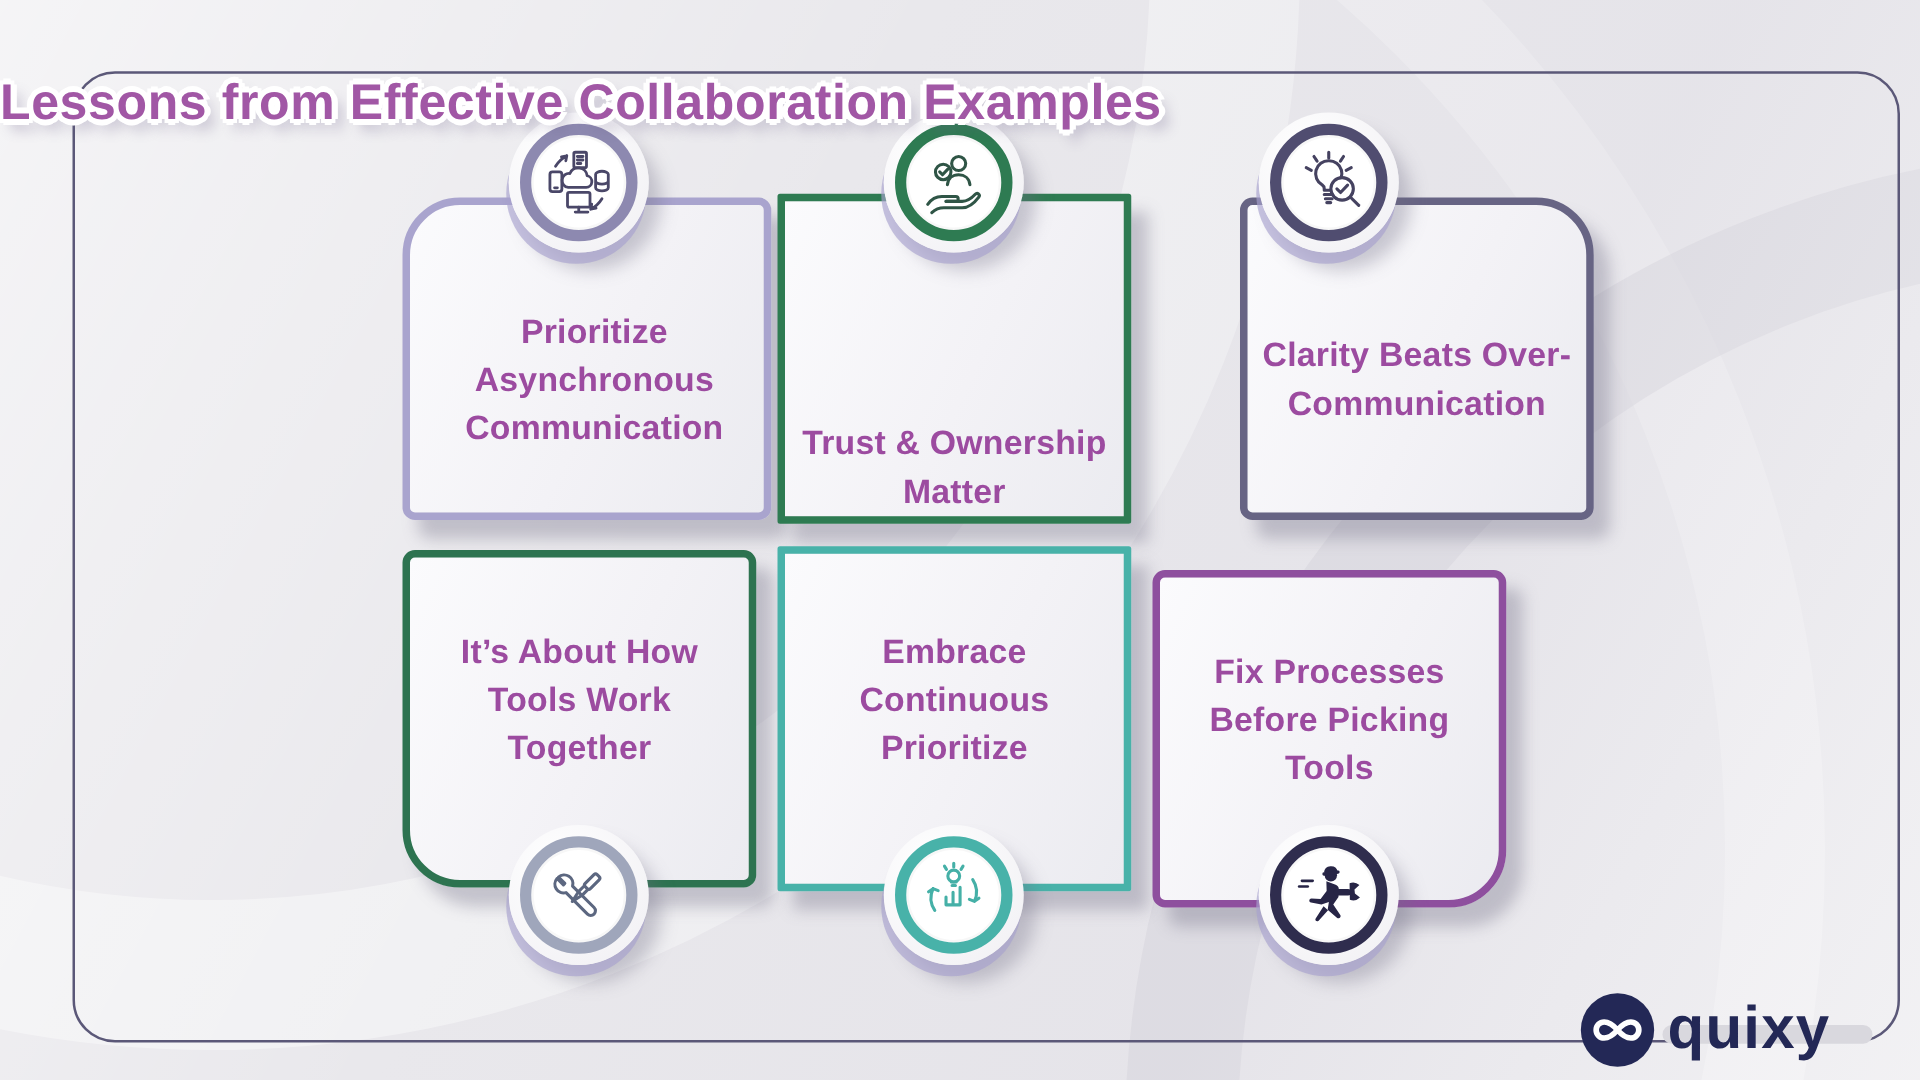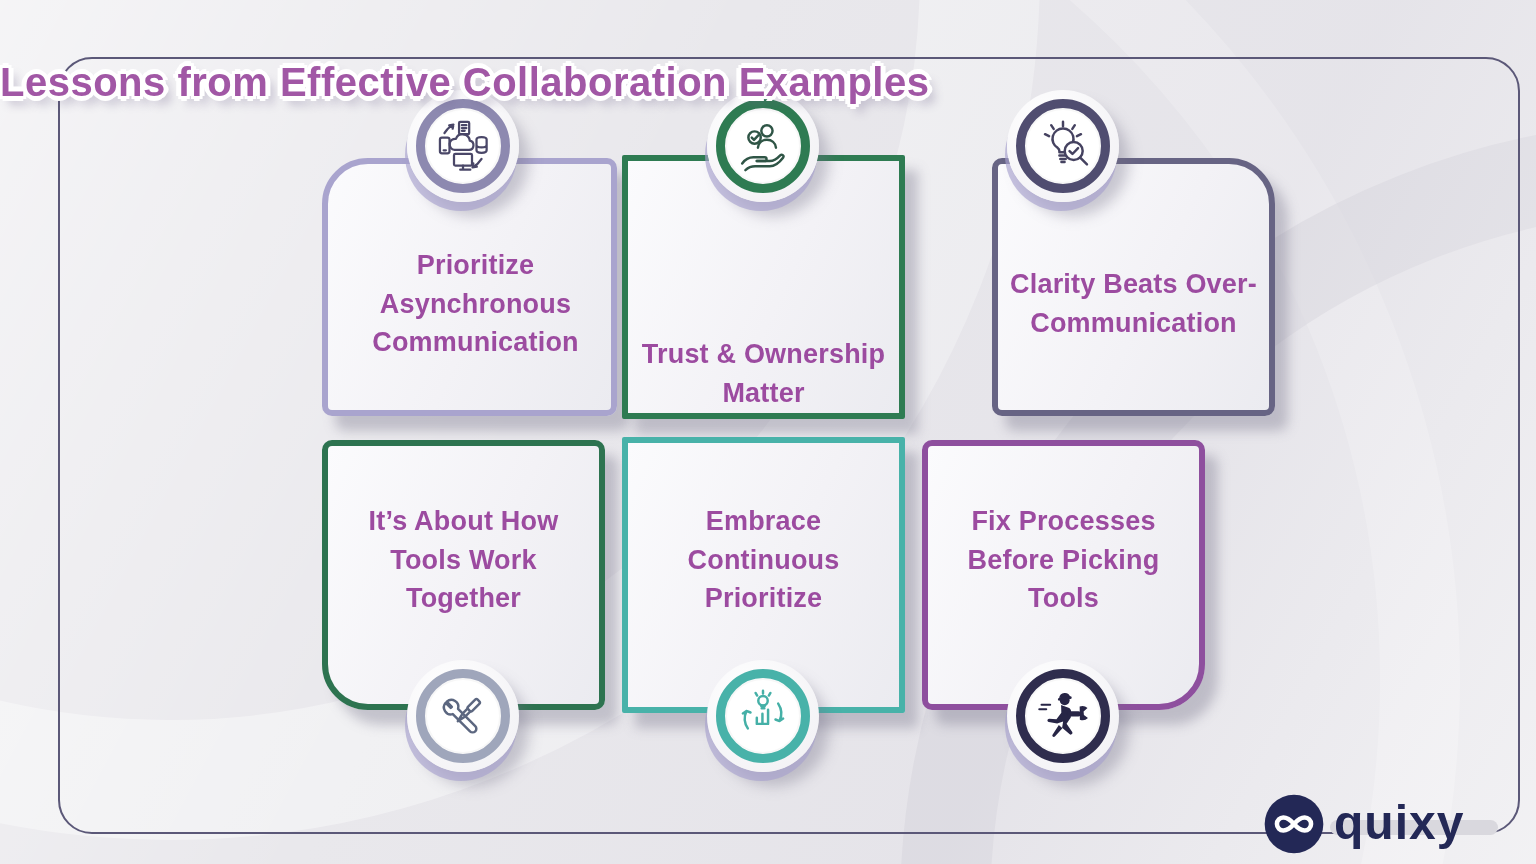--- a/index.html
+++ b/index.html
@@ -46,21 +46,21 @@
   }
   .card .label{
     max-width:252px;font-size:27px;line-height:1.44;font-weight:600;
     letter-spacing:.2px;color:var(--ctext,#9c4ba0);
   }
   .card.c1{left:322px;top:158px;border-radius:46px 10px 10px 10px;padding-left:12px;}
   .card.c2{left:622px;top:155px;height:252px;border-radius:2px;align-items:flex-end;}
   .card.c3{left:950px;top:158px;border-radius:10px 46px 10px 10px;margin-left:42px;}
   .card.c4{left:322px;top:440px;height:258px;border-radius:10px 10px 10px 46px;}
   .card.c5{left:622px;top:437px;height:264px;border-radius:2px;}
-  .card.c6{left:922px;top:440px;height:258px;border-radius:10px 10px 46px 10px;}
+  .card.c6{left:922px;top:456px;height:258px;border-radius:10px 10px 46px 10px;}
   .card.icon-top .label{padding-top:34px;}
   .card.icon-bottom .label{padding-bottom:30px;}
 
   
   .badge{
     position:absolute;width:112px;height:112px;border-radius:50%;z-index:4;
     background:radial-gradient(circle at 35% 30%,#ffffff,#f0eff3);
     box-shadow:-2px 9px 0 rgba(167,162,206,.65),10px 14px 14px rgba(113,110,133,.35);
     display:flex;align-items:center;justify-content:center;
   }

